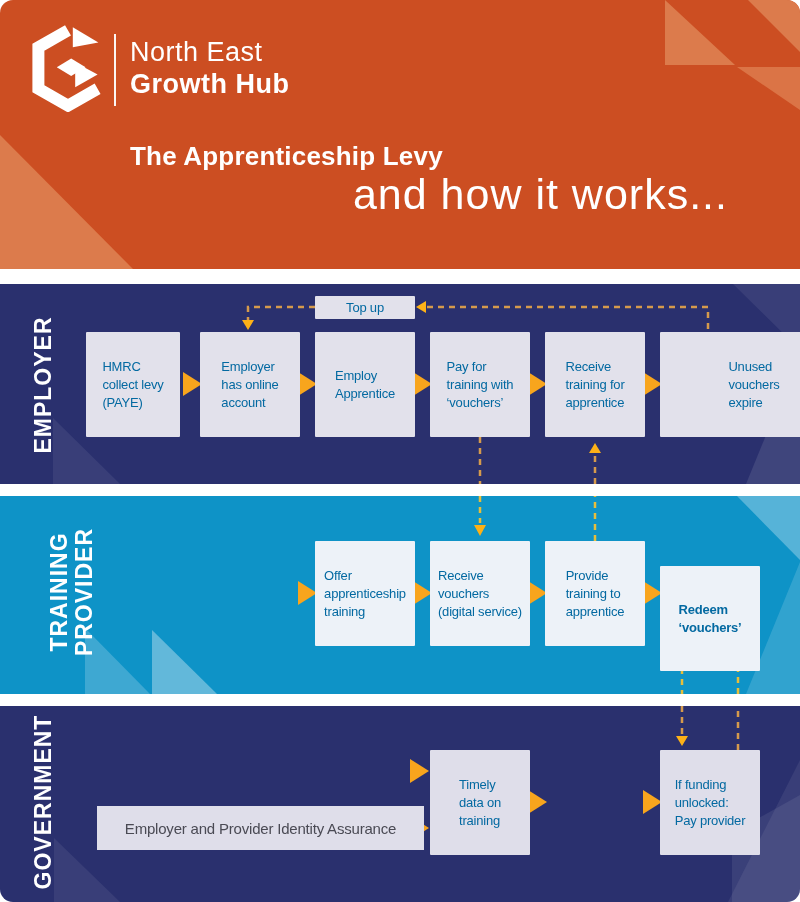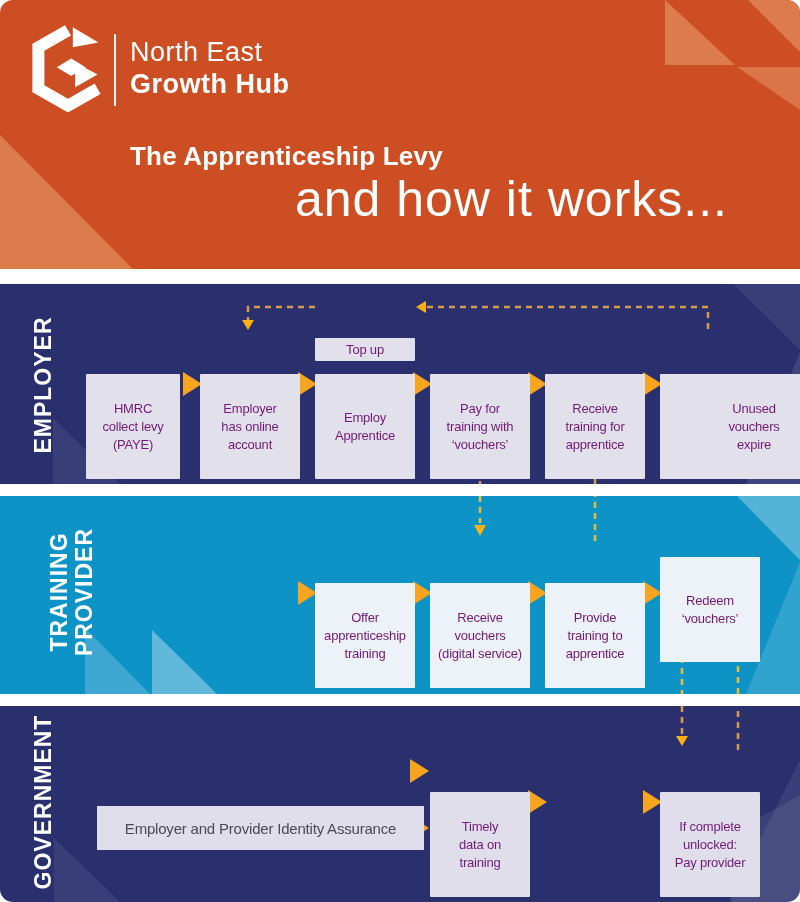--- a/index.html
+++ b/index.html
@@ -7,42 +7,42 @@
         font-family:"Liberation Sans",sans-serif;border-radius:13px;}
 
   
   .header{position:absolute;left:0;top:0;width:800px;height:269px;background:#CC4E22;overflow:hidden;}
   .logo-mark{position:absolute;left:28px;top:24px;width:80px;height:88px;}
   .logo-divider{position:absolute;left:114px;top:34px;width:2px;height:72px;background:rgba(255,255,255,.95);}
   .logo-text{position:absolute;left:130px;top:36px;color:#ffffff;line-height:32px;}
   .logo-text .l1{font-size:27px;font-weight:400;letter-spacing:.5px;}
   .logo-text .l2{font-size:27px;font-weight:700;letter-spacing:.5px;}
   .hdr-title{position:absolute;left:130px;top:141px;color:#ffffff;font-size:26px;font-weight:700;letter-spacing:.2px;}
-  .hdr-subtitle{position:absolute;right:72px;top:170px;color:#ffffff;font-size:50px;font-weight:300;letter-spacing:1px;}
+  .hdr-subtitle{position:absolute;right:72px;top:170px;color:#ffffff;font-size:43px;font-weight:300;letter-spacing:1px;}
 
   
   .lane{position:absolute;left:0;width:800px;}
   .lane-employer{top:284px;height:200px;background:#2A306E;}
   .lane-training{top:496px;height:198px;background:#0E93C7;}
   .lane-government{top:706px;height:196px;background:#2A306E;}
 
   .vlabel{position:absolute;width:200px;text-align:center;color:#ffffff;font-weight:700;
           font-size:23px;letter-spacing:1px;transform:rotate(-90deg);transform-origin:center;
           white-space:pre-line;line-height:25px;}
   .vlabel-employer{left:-54px;top:370px;height:30px;}
   .vlabel-training{left:-28px;top:567px;height:50px;}
   .vlabel-government{left:-54px;top:787px;height:30px;}
 
   
   .overlay{position:absolute;left:0;top:0;width:800px;height:902px;z-index:2;pointer-events:none;}
 
   
   .box{position:absolute;z-index:3;display:flex;align-items:center;justify-content:center;
-       text-align:center;color:#701a75;font-size:13px;line-height:18px;letter-spacing:-.2px;
-       white-space:pre-line;border-radius:1px;margin-top:42px;}
+       text-align:left;color:#0369a1;font-size:13px;line-height:18px;letter-spacing:-.2px;
+       white-space:pre-line;border-radius:1px;}
   .box-employer{background:#E2E1EB;}
   .box-training{background:#EDF2F8;}
   .box-government{background:#DFDEEA;}
   .box-topup{background:#E2E1EB;font-size:13px;}
   .bar{position:absolute;z-index:3;display:flex;align-items:center;justify-content:center;
        background:#DFDEEA;color:#4A4A54;font-size:15px;letter-spacing:-.2px;text-align:center;}
 </style>
 </head>
 <body>
 
@@ -161,24 +161,24 @@
 
   <div class="box box-training" style="left:315px;top:541px;width:100px;height:105px;">Offer
 apprenticeship
 training</div>
   <div class="box box-training" style="left:430px;top:541px;width:100px;height:105px;">Receive
 vouchers
 (digital service)</div>
   <div class="box box-training" style="left:545px;top:541px;width:100px;height:105px;">Provide
 training to
 apprentice</div>
-  <div class="box box-training" style="left:660px;top:515px;width:100px;height:105px;">Redeem
+  <div class="box box-training" style="left:660px;top:566px;width:100px;height:105px;font-weight:bold;">Redeem
 ‘vouchers’</div>
 
   <div class="bar" style="left:86px;top:806px;width:327px;height:44px;margin-left:11px;">Employer and Provider Identity Assurance</div>
   <div class="box box-government" style="left:430px;top:750px;width:100px;height:105px;">Timely
 data on
 training</div>
-  <div class="box box-government" style="left:660px;top:750px;width:100px;height:105px;">If complete
+  <div class="box box-government" style="left:660px;top:750px;width:100px;height:105px;">If funding
 unlocked:
 Pay provider</div>
 
 </div>
 
 </body></html>

